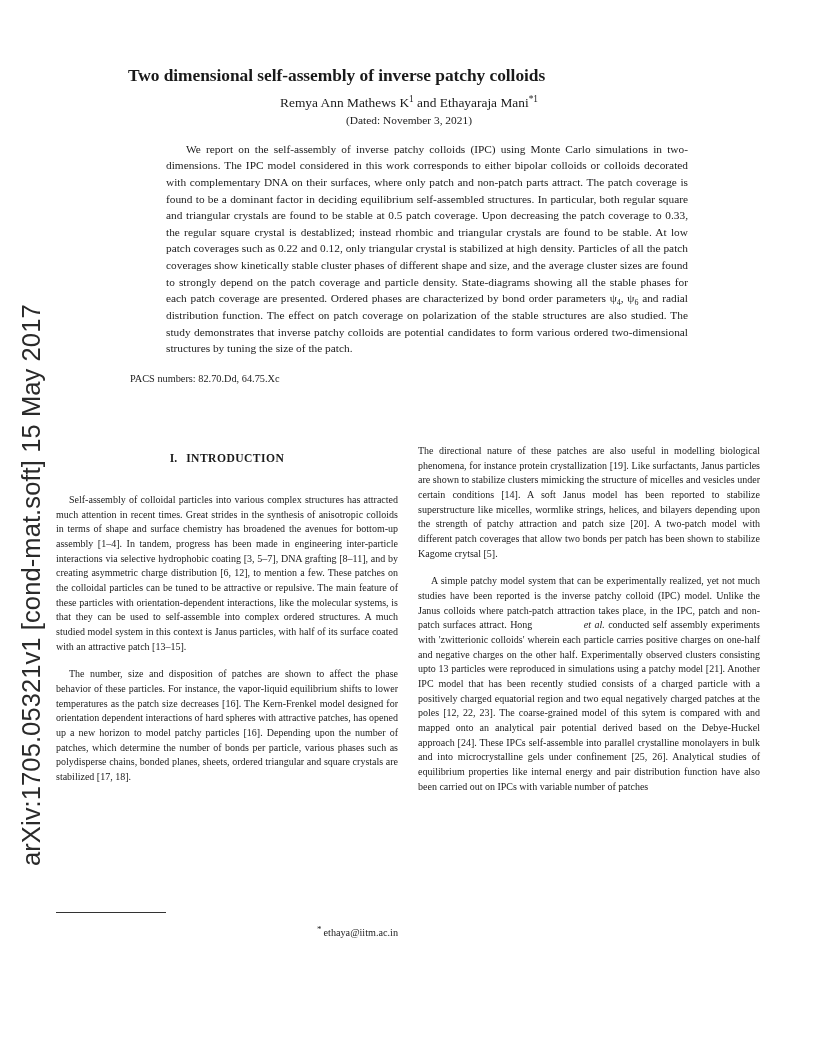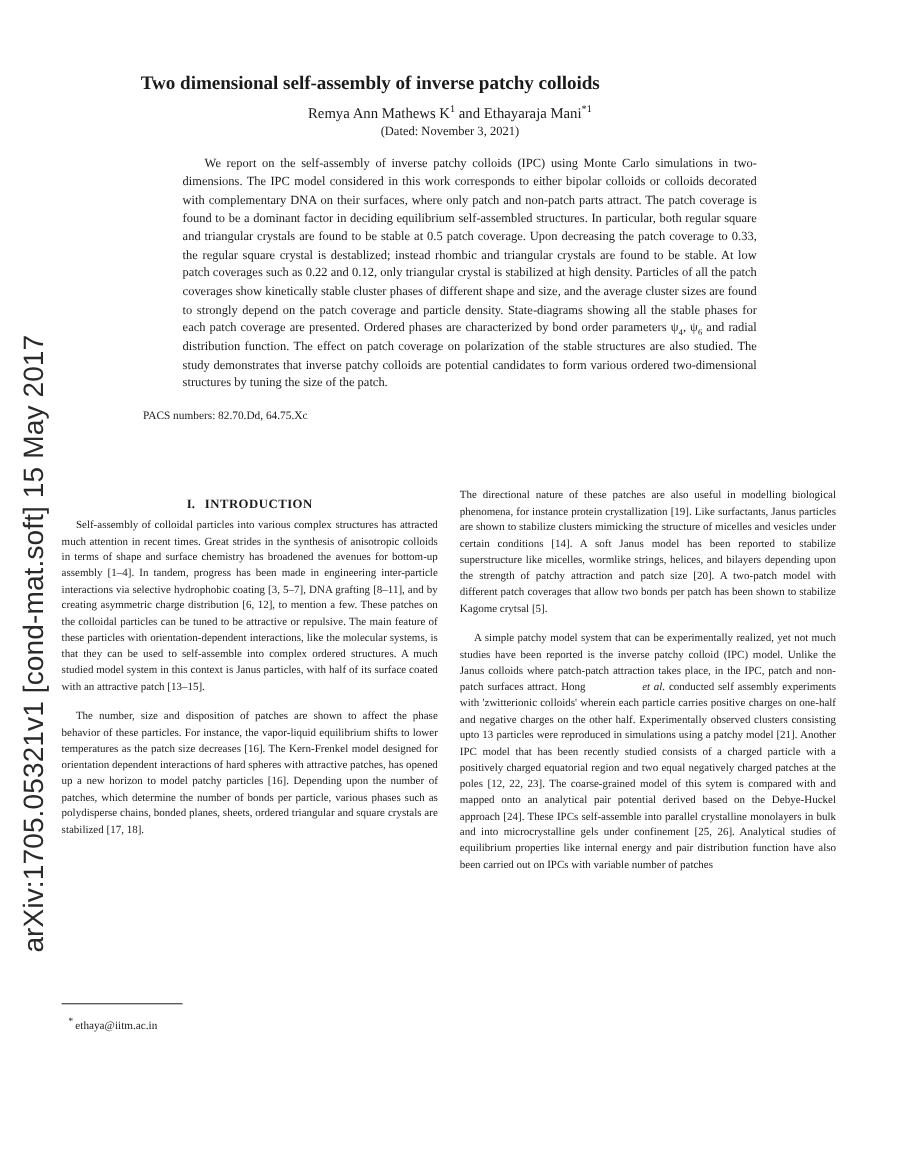--- a/index.html
+++ b/index.html
@@ -128,30 +128,31 @@
 
   p.body {
     font-size: 10px;
     line-height: 1.468;
     text-align: justify;
     text-justify: inter-word;
     margin: 0;
     hyphens: none;
   }
   p.body + p.body { margin-top: 13px; }
-  p.body.first { margin-top: 6px; }
+  p.body.first { margin-top: 28px; }
   .indent { display: inline-block; width: 13px; }
   .ital { font-style: italic; margin-left: 48px; }
 
   
   .footnote-area {
     position: absolute;
     left: 56px;
     top: 912px;
     width: 342px;
+    text-align: right;
   }
   .footnote-rule {
     width: 110px;
     height: 0;
     border-top: 0.9px solid #333;
     margin: 0 0 13px 0;
   }
   .footnote-text {
     font-size: 10.2px;
     line-height: 1.4;

